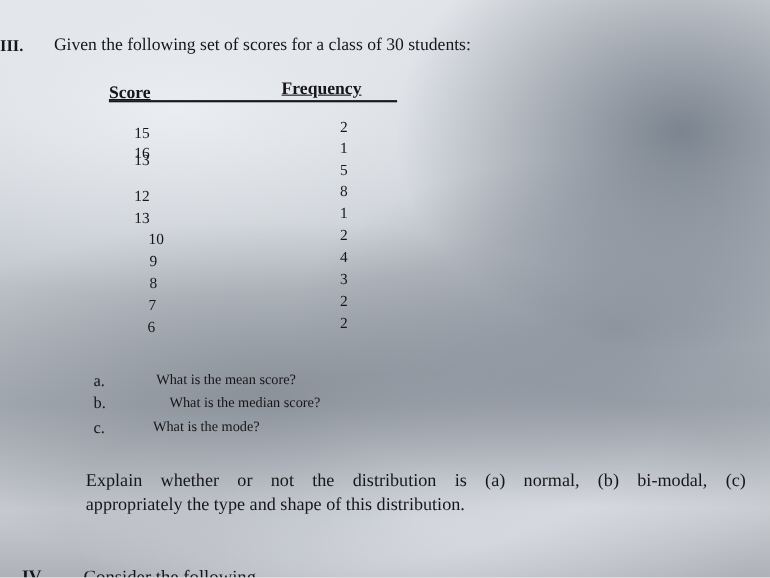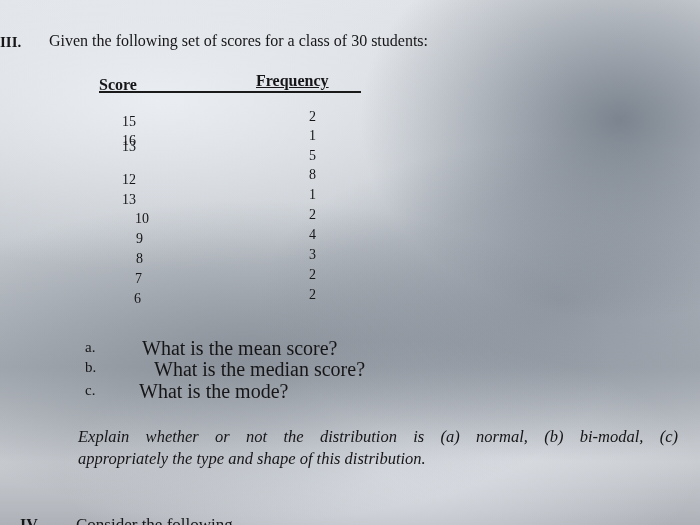--- a/index.html
+++ b/index.html
@@ -17,22 +17,22 @@
     }
     .abs { position: absolute; white-space: nowrap; }
     .sec-num { font-weight: bold; font-size: 15px; }
     .intro { font-size: 16px; }
     .hdr { font-weight: bold; font-size: 16px; text-decoration: underline; }
     .rule { position: absolute; height: 1.5px; background: #1a1a1a; }
     .cell { font-size: 14px; position: absolute; }
     .score { left: 80px; width: 22px; text-align: left; margin-left: 42px; }
     .freq { left: 309px; }
     .q-label { font-size: 15px; }
-    .q-text { font-size: 20px; }
-    .para { position: absolute; left: 78px; top: 426px; width: 600px; font-size: 16.5px; line-height: 22px; white-space: normal; text-align: justify; font-style: italic; }
+    .q-text { font-size: 13px; }
+    .para { position: absolute; left: 78px; top: 426px; width: 600px; font-size: 16.5px; line-height: 22px; white-space: normal; text-align: justify; }
     .para div { text-align-last: justify; }
     .para div:last-child { text-align-last: left; }
   </style>
 </head>
 <body>
 
 <div class="abs sec-num" style="left:0px; top:34px;">III.</div>
 <div class="abs intro" style="left:49px; top:32px;">Given the following set of scores for a class of 30 students:</div>
 
 <div>

